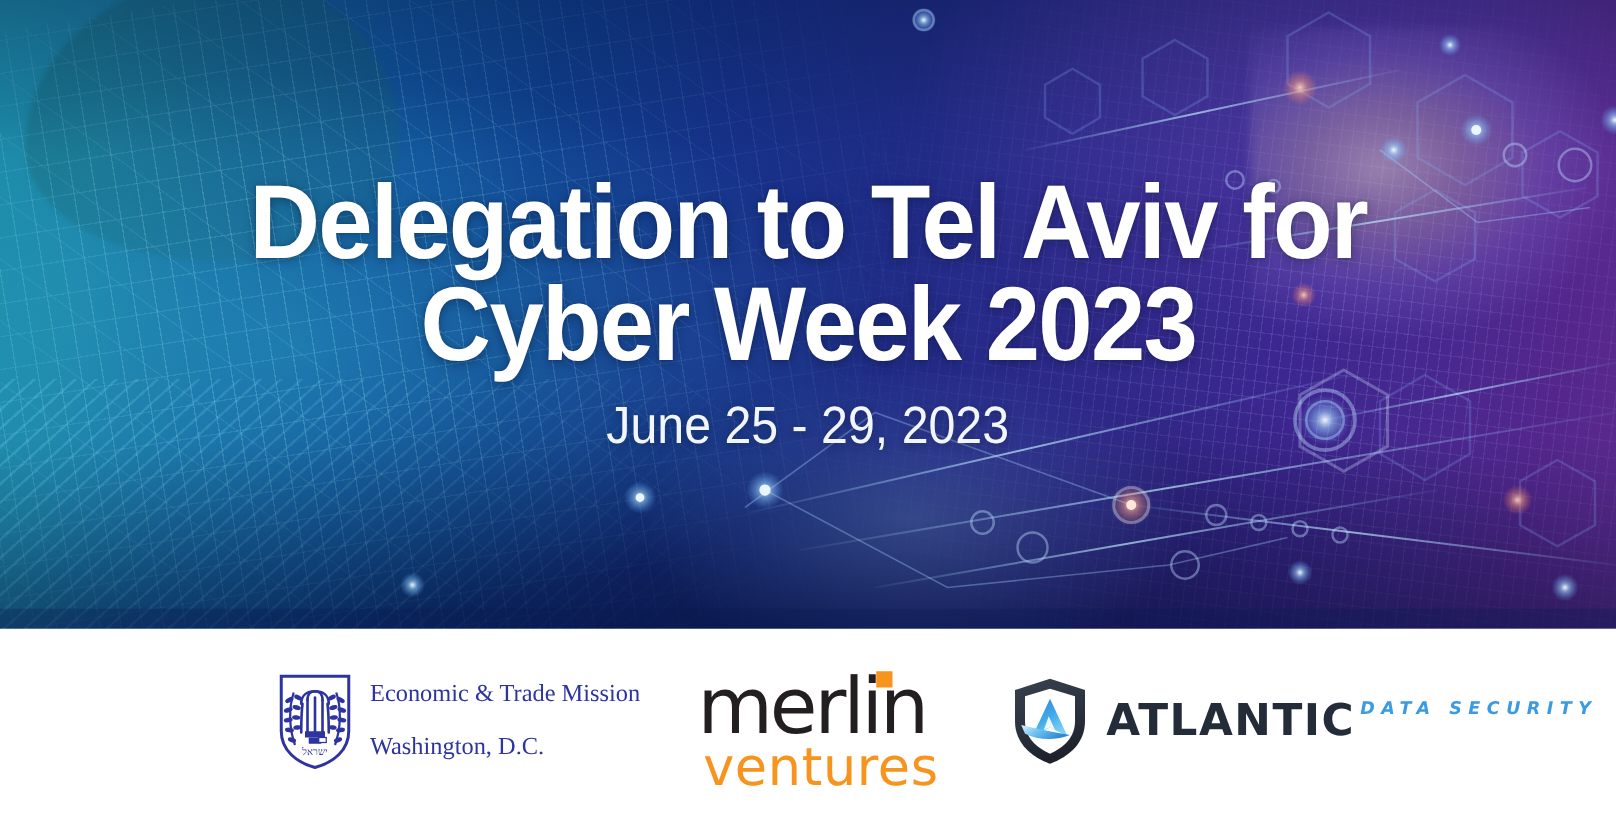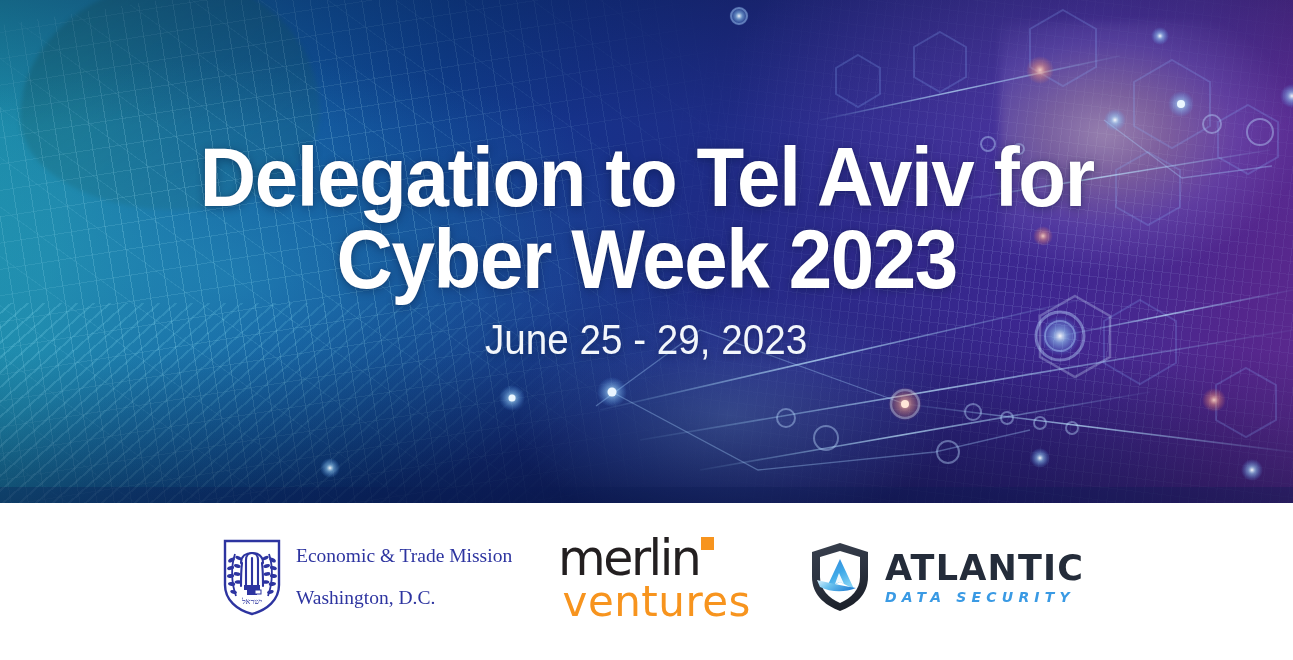--- a/index.html
+++ b/index.html
@@ -245,21 +245,21 @@
     left: 558px;
     top: 33px;
     width: 200px;
     height: 84px;
   }
   .merlin-word {
     position: relative;
     display: block;
     font-family: "DejaVu Sans", sans-serif;
     font-weight: 400;
-    font-size: 49px;
+    font-size: 62px;
     line-height: 0.92;
     letter-spacing: -2.5px;
     color: #231f20;
   }
   .merlin-dot {
     position: absolute;
     left: 143px;
     top: 1px;
     width: 13px;
     height: 13px;
@@ -280,21 +280,21 @@
   
   .logo-atlantic {
     position: absolute;
     left: 808px;
     top: 38px;
     display: flex;
     align-items: center;
     gap: 13px;
   }
   .atlantic-shield { width: 64px; height: 72px; display: block; }
-  .atlantic-words { display: flex; flex-direction: column; gap: 4px; }
+  .atlantic-words { display: flex; flex-direction: row; gap: 4px; }
   .atlantic-name {
     font-family: "DejaVu Sans", sans-serif;
     font-weight: 700;
     font-size: 35px;
     line-height: 1;
     letter-spacing: 1.2px;
     color: #242c3a;
     white-space: nowrap;
   }
   .atlantic-tag {

